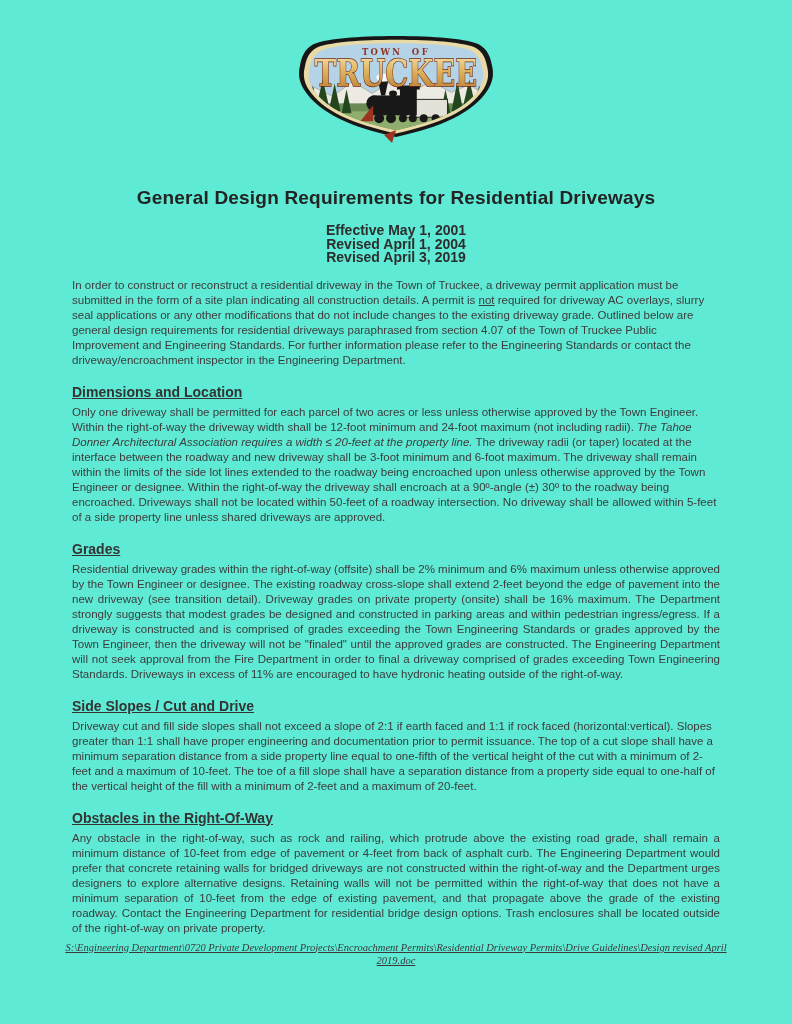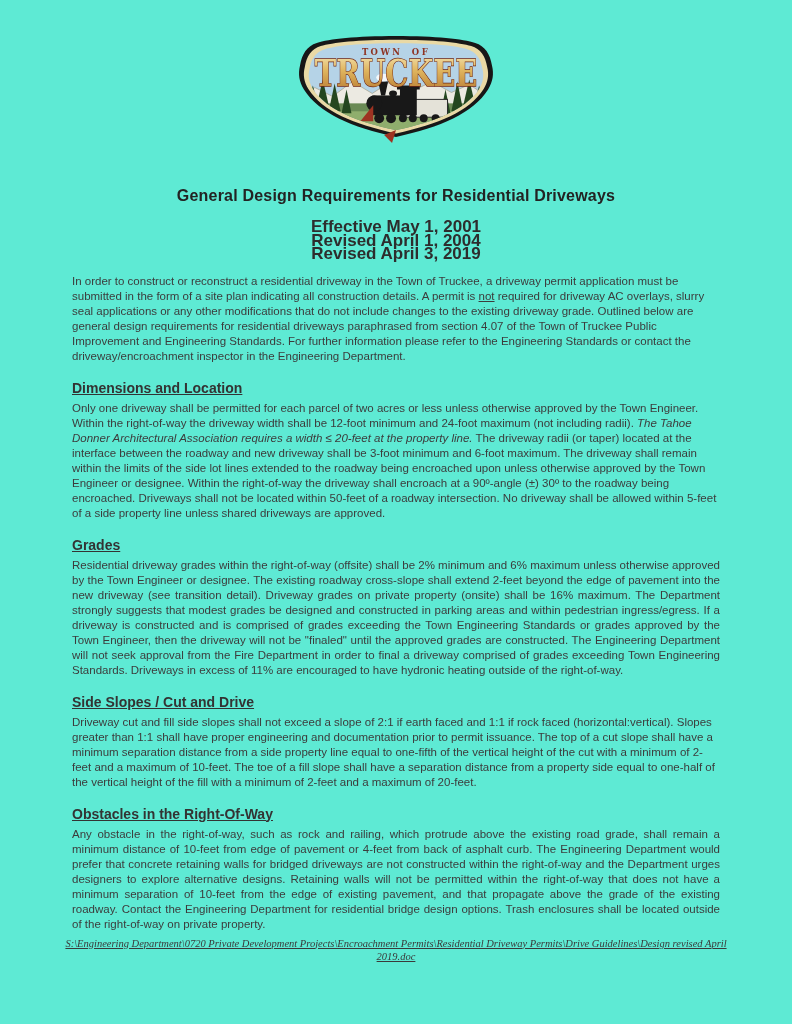--- a/index.html
+++ b/index.html
@@ -3,25 +3,25 @@
 <meta charset="utf-8">
 <style>
   html, body { margin: 0; padding: 0; background: #ffffff; }
   .page {
     width: 792px; height: 1024px; background: #5eead4;
     position: relative; overflow: hidden;
     font-family: "Liberation Sans", sans-serif; color: #3c3c3c;
   }
   .logo-wrap { width: 198px; margin: 34px auto 0; }
   .doc-title {
-    text-align: center; font-size: 16px; font-weight: bold;
+    text-align: center; font-size: 19px; font-weight: bold;
     color: #232323; margin: 38px 0 0; letter-spacing: 0.2px;
   }
   .revisions {
-    text-align: center; font-weight: bold; font-size: 17px;
+    text-align: center; font-weight: bold; font-size: 14px;
     line-height: 13.5px; margin-top: 15px; color: #2d2d2d;
   }
   .content {
     width: 648px; margin: 13px auto 0;
     font-size: 11.5px; line-height: 15px;
   }
   .content p { margin: 5px 0 0; }
   .content p.first { margin-top: 0; }
   h2.sect {
     font-size: 14px; font-weight: bold; text-decoration: underline;

